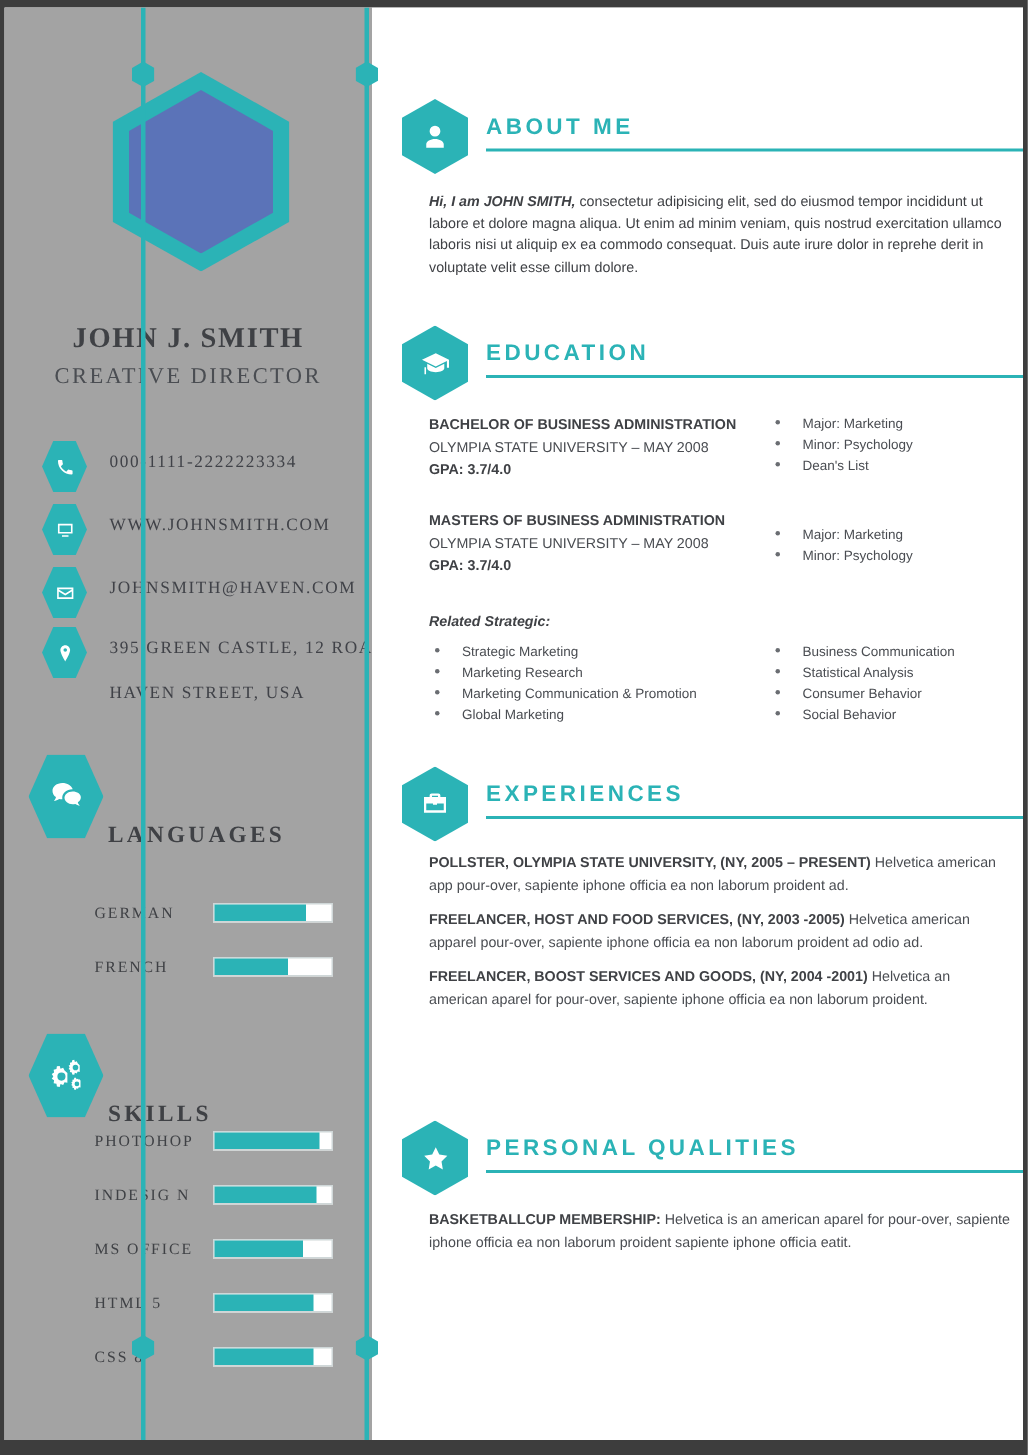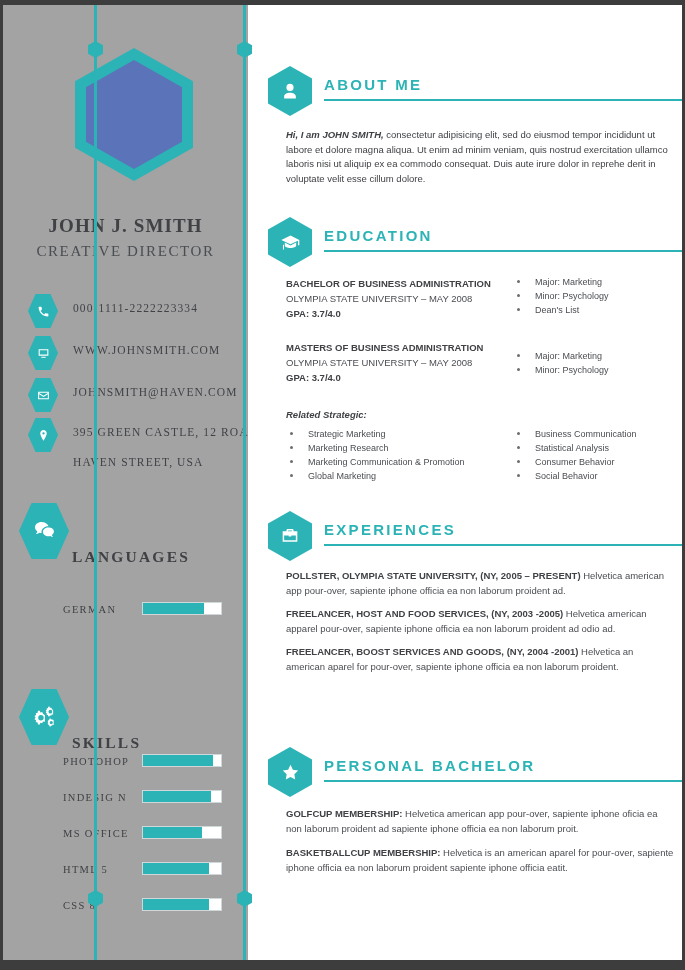--- a/index.html
+++ b/index.html
@@ -249,20 +249,26 @@
             <path d="M16.4 8.6c-3 0-5.4 1.9-5.4 4.3s2.4 4.3 5.4 4.3c.6 0 1.2-.1 1.8-.2.8.6 1.9 1 3 1.1-.7-.6-1.2-1.4-1.3-2.2 1.2-.8 2-2 2-3.4 0-2.4-2.5-3.9-5.5-3.9z"></path>
           </svg>
       </div>
       <div class="sb-sec-title">LANGUAGES</div>
     </div>
 
     <div class="meter-row" style="top:597px">
       <div class="meter-label">GERMAN</div>
       <div class="meter-track">
         <div class="meter-fill" style="width: 78%;"></div>
+      </div>
+    </div>
+    <div class="meter-row" style="top:633px">
+      <div class="meter-label">FRENCH</div>
+      <div class="meter-track">
+        <div class="meter-fill" style="width: 63%;"></div>
       </div>
     </div>
 
     <div class="sb-sec" style="top:684px">
       <div class="sb-sec-hex">
         <svg width="25" height="25" viewBox="0 0 24 24">
             <path d="M10.6 8.3l-.9-1.7-1.7.6-.5-1.8-1.8.2-.3 1.8-1.8.4.3 1.8-1.5 1 1 1.5-1 1.5 1.5 1-.3 1.8 1.8.4.3 1.8 1.8.2.5-1.8 1.7.6.9-1.7 1.8.2V9.9l-1.8-1.6zm-2 6.5a2.6 2.6 0 1 1 0-5.2 2.6 2.6 0 0 1 0 5.2z"></path>
             <path d="M19 3.6l-.6-1.2-1.2.4-.4-1.3-1.3.2-.2 1.3-1.3.3.2 1.3-1 .7.7 1-.7 1 1 .7-.2 1.3 1.3.3.2 1.3 1.3.2.4-1.3 1.2.4.6-1.2 1.3.2V5l-1.3-1.4zm-1.4 4.6a1.8 1.8 0 1 1 0-3.6 1.8 1.8 0 0 1 0 3.6z"></path>
             <path d="M19.7 14.6l-.5-1-1 .3-.3-1-1.1.1-.2 1.1-1 .2.1 1.1-.8.6.6.8-.6.8.8.6-.1 1.1 1 .2.2 1.1 1.1.1.3-1 1 .3.5-1 1.1.2v-4.5l-1.1-1.1zm-1.2 3.8a1.5 1.5 0 1 1 0-3 1.5 1.5 0 0 1 0 3z"></path>
           </svg>
@@ -395,27 +401,24 @@
         </div>
       </div>
     </div>
 
     <div class="sec" style="top:742px">
       <div class="sec-hex">
         <svg width="21" height="21" viewBox="0 0 24 24">
             <path d="M12 3.2l2.7 5.6 6.1.9-4.4 4.3 1 6.1-5.4-2.9-5.4 2.9 1-6.1L3.2 9.7l6.1-.9L12 3.2z"></path>
           </svg>
       </div>
-      <div class="sec-title">PERSONAL BACHELOR</div>
+      <div class="sec-title">PERSONAL QUALITIES</div>
       <div class="sec-rule"></div>
 
       <div style="position:absolute;left:18px;top:60px;width:388px">
-        <div class="pq-item body-text">
-          <span class="hd">GOLFCUP MEMBERSHIP:</span><span class="bd"> Helvetica american app  pour-over, sapiente iphone oficia ea non laborum proident ad sapiente iphone officia ea non laborum proit.</span>
-        </div>
         <div class="pq-item body-text">
           <span class="hd">BASKETBALLCUP MEMBERSHIP:</span><span class="bd"> Helvetica is an american aparel for pour-over, sapiente iphone officia ea non laborum proident sapiente iphone officia eatit.</span>
         </div>
       </div>
     </div>
 
   </div>
 </div>
 
 </body></html>

